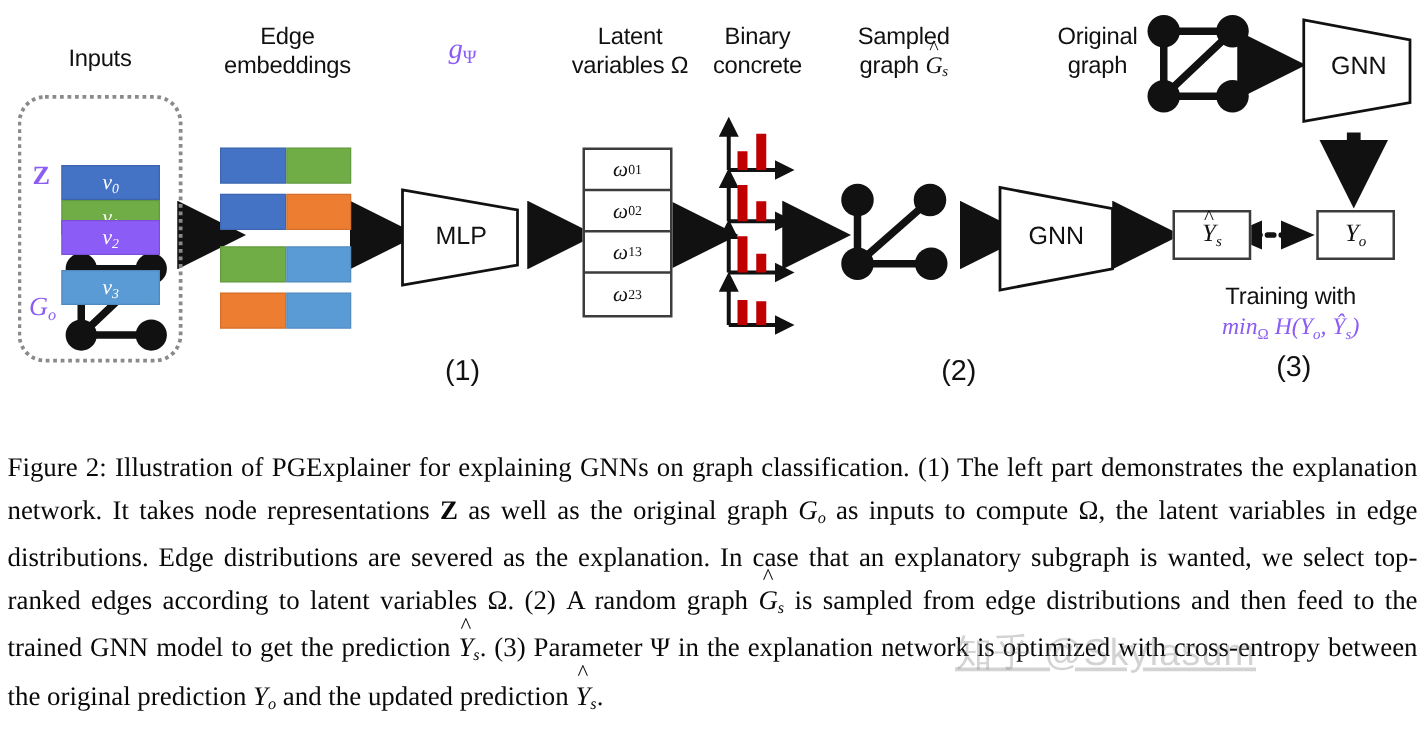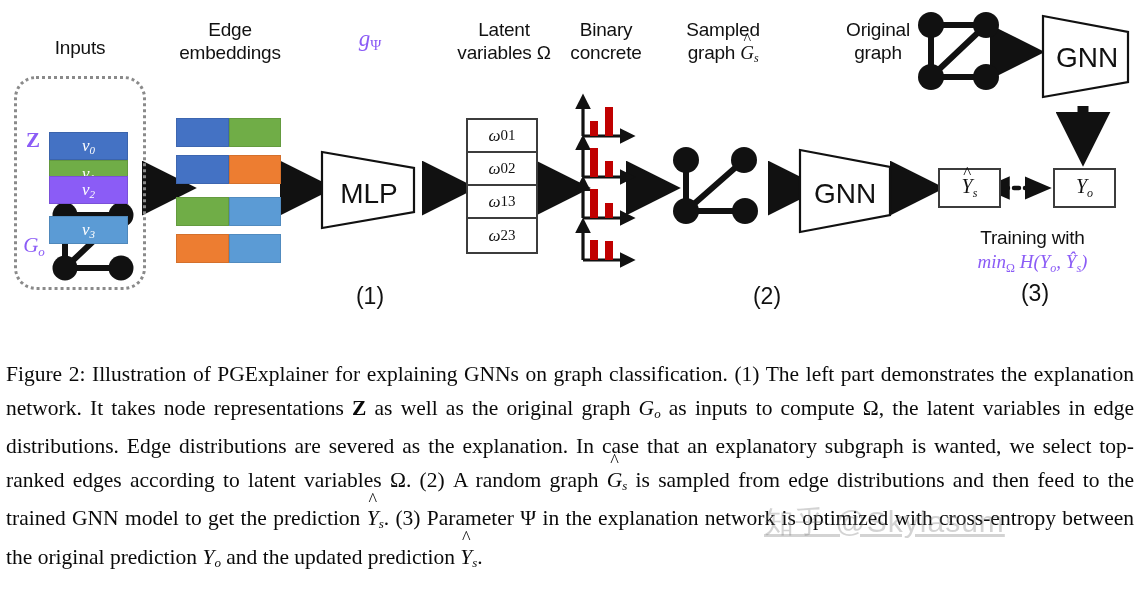--- a/index.html
+++ b/index.html
@@ -95,21 +95,21 @@
     display: flex;
     align-items: center;
     justify-content: center;
     font-family: "Liberation Serif", serif;
     font-style: italic;
     font-size: 17px;
     color: #111;
     box-sizing: border-box;
   }
   #omega-table .orow:last-child { border-bottom: none; }
-  #omega-table .orow sub { font-size: 15px; vertical-align: -3px; font-style: normal; }
+  #omega-table .orow sub { font-size: 11px; vertical-align: -3px; font-style: normal; }
 
   
   .ybox {
     position: absolute;
     width: 63px; height: 40px;
     border: 2px solid #3c3c3c;
     box-sizing: border-box;
     background: #fff;
     display: flex;
     align-items: center;
@@ -118,21 +118,21 @@
     font-style: italic;
     font-size: 20px;
     color: #111;
   }
   .ybox sub { font-size: 12px; vertical-align: -4px; }
 
   
   .trap-label {
     position: absolute;
     font-family: "Liberation Sans", sans-serif;
-    font-size: 28px;
+    font-size: 20px;
     color: #111;
     text-align: center;
   }
 
   
   #caption {
     position: absolute;
     left: 6px; top: 358px;
     width: 1128px;
     font-family: "Liberation Serif", serif;

